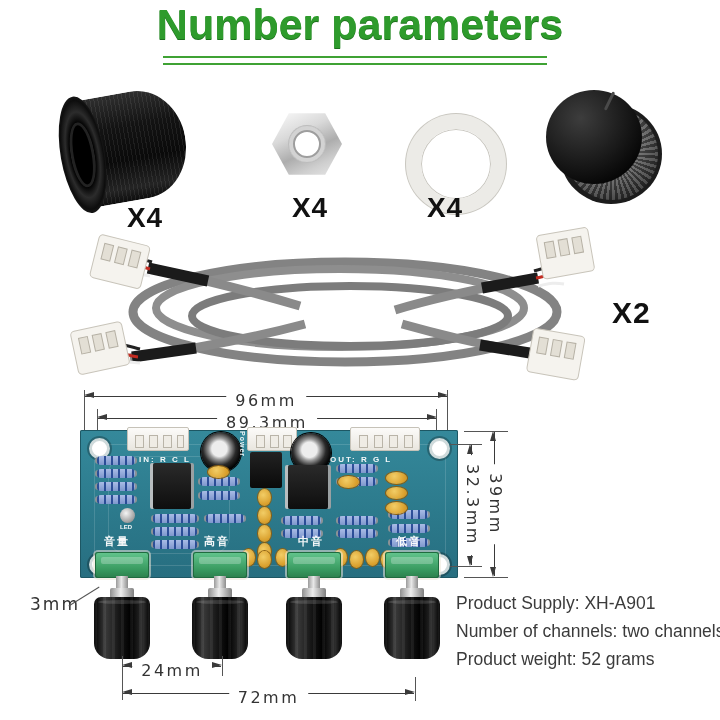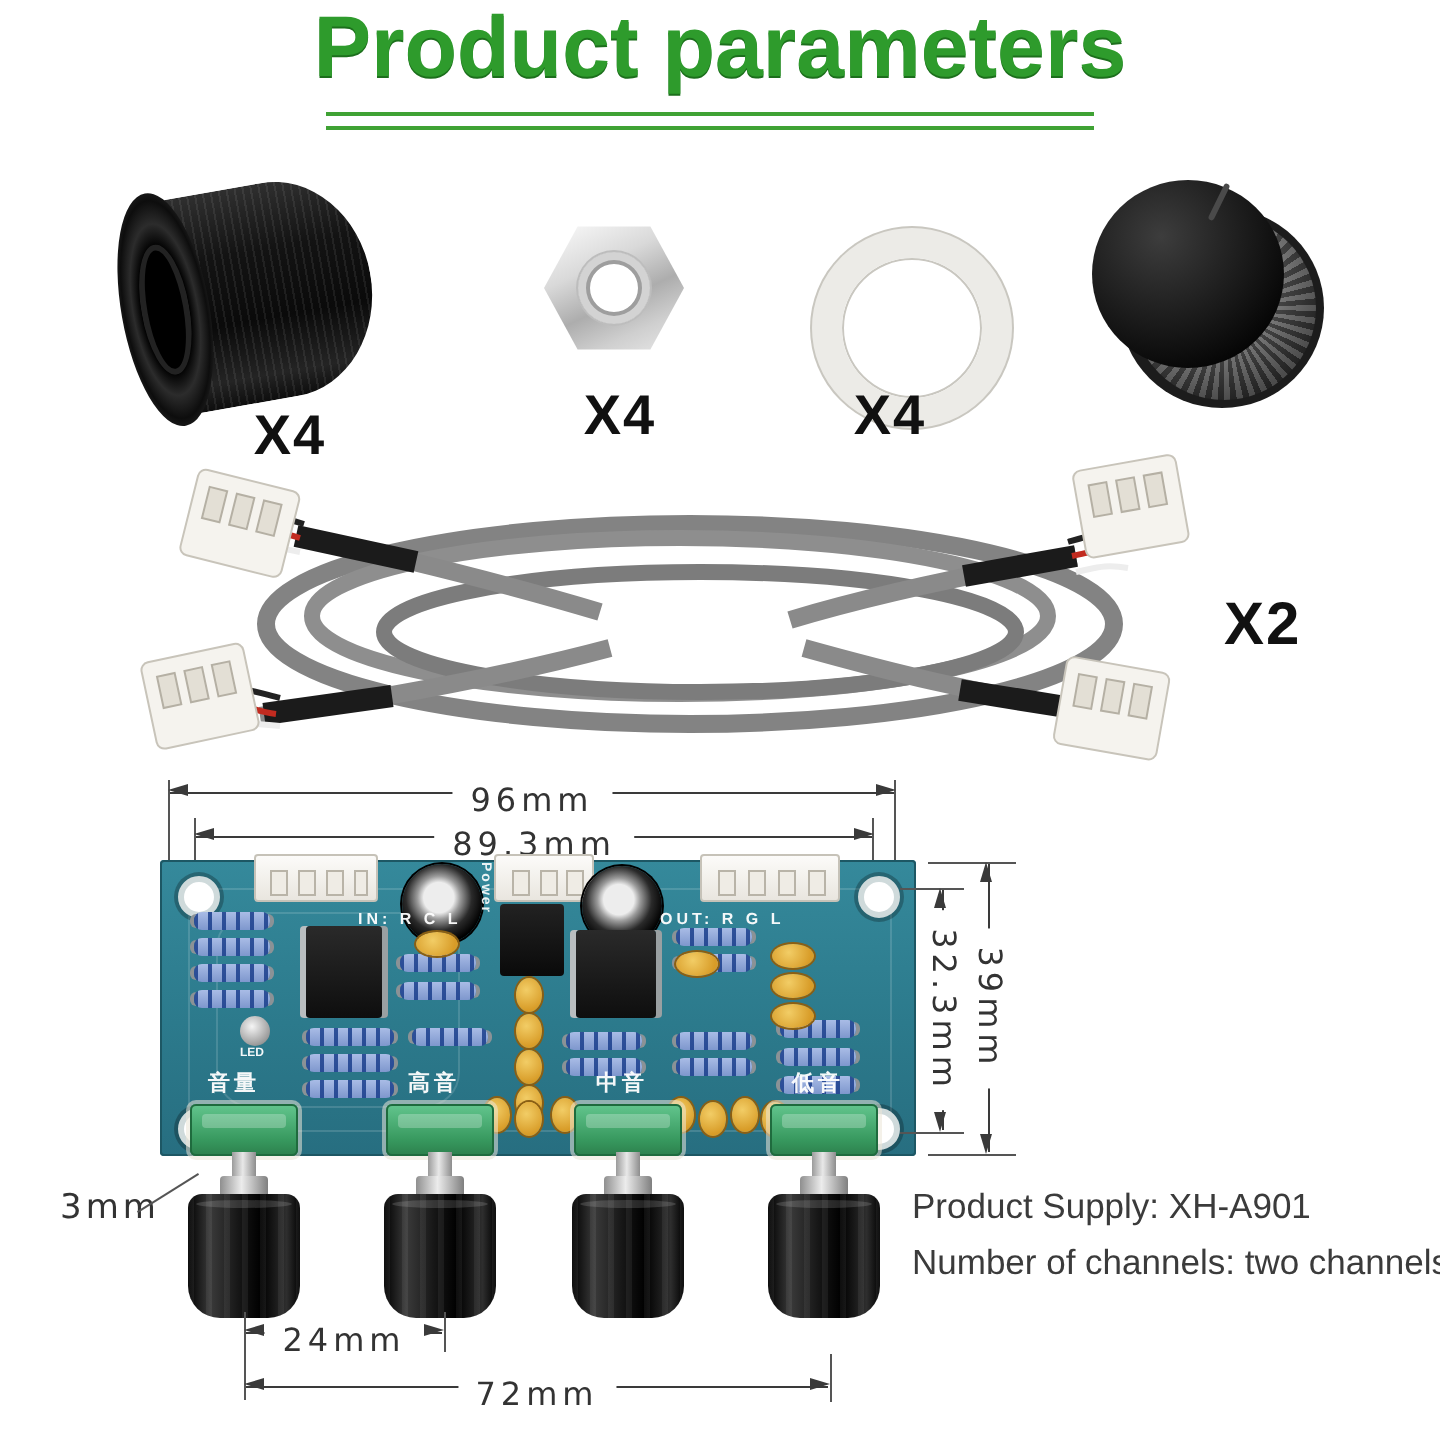--- a/index.html
+++ b/index.html
@@ -138,21 +138,21 @@
 
   
   .specs{left:456px;top:589px;width:262px;color:#3b3b3b;font-size:17.5px;line-height:28px;}
   .specs p{margin:0;white-space:nowrap;}
 </style>
 </head>
 <body>
 
 <div class="canvas">
 
-  <div class="abs title">Product parameters</div>
+  <div class="abs title">Number parameters</div>
   <div class="abs rule" style="left:163px;top:56px;width:384px;"></div>
   <div class="abs rule" style="left:163px;top:63px;width:384px;height:1.5px;"></div>
 
   <div class="abs knobside">
     <div class="ks-body"></div>
     <div class="ks-rim"></div>
     <div class="ks-rimhole"></div>
   </div>
   <div class="abs qty" style="left:115px;top:202px;width:60px;text-align:center;">X4</div>
 
@@ -261,21 +261,21 @@
   <div class="header abs" style="left:350px;top:427px;width:68px;">
     <i style="left:8px;"></i>
       <i style="left:23px;"></i>
       <i style="left:38px;"></i>
       <i style="left:53px;"></i>
   </div>
 
   <div class="ecap abs" style="left:201px;top:432px;"></div>
   <div class="ecap abs" style="left:291px;top:433px;"></div>
 
-  <div class="silk abs" style="left:139px;top:455px;margin-left:40px;">IN: R C L</div>
+  <div class="silk abs" style="left:139px;top:455px;">IN: R C L</div>
   <div class="silk-v abs" style="left:246px;top:431px;">Power</div>
   <div class="silk abs" style="left:330px;top:455px;">OUT: R G L</div>
 
   <div class="ic abs" style="left:153px;top:463px;width:38px;height:46px;"></div>
   <div class="ic abs" style="left:288px;top:465px;width:40px;height:44px;"></div>
   <div class="blackbox abs" style="left:250px;top:452px;width:32px;height:36px;"></div>
 
   <div class="res abs" style="left:97px;top:456px;"></div>
   <div class="res abs" style="left:97px;top:469px;"></div>
   <div class="res abs" style="left:97px;top:482px;"></div>
@@ -359,15 +359,16 @@
   <div class="abs dim-h" style="left:123px;top:666px;width:98px;">
     <span class="dimlab">24mm</span>
   </div>
   <div class="abs dim-h" style="left:123px;top:693px;width:291px;">
     <span class="dimlab">72mm</span>
   </div>
 
   <div class="abs specs">
     <p>Product Supply: XH-A901</p>
     <p>Number of channels: two channels</p>
+    <p>Product weight: 52 grams</p>
   </div>
 
 </div>
 
 </body></html>

